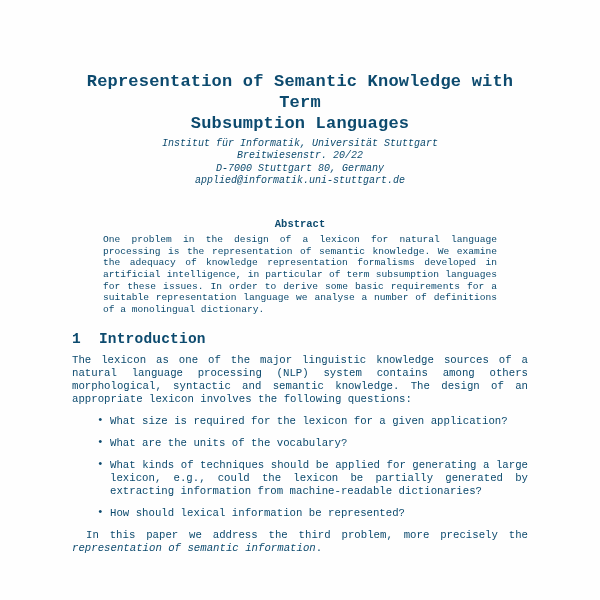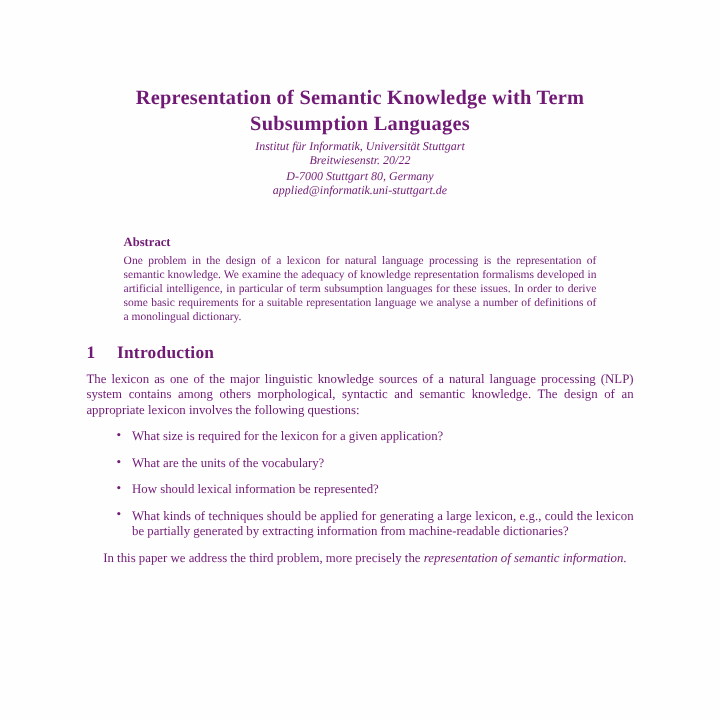--- a/index.html
+++ b/index.html
@@ -6,22 +6,22 @@
     margin: 0;
     padding: 0;
     background: #ffffff;
   }
   .page {
     position: relative;
     width: 600px;
     height: 600px;
     background: #fefefe;
     overflow: hidden;
-    font-family: Liberation Serif, serif;
-    color: #701a75;
+    font-family: Liberation Mono, monospace;
+    color: #0c4a6e;
     box-sizing: border-box;
   }
   .content {
     padding: 0 72px;
   }
   .title {
     margin: 0;
     padding-top: 71px;
     font-size: 17px;
     font-weight: bold;
@@ -40,20 +40,21 @@
     font-style: italic;
     text-align: center;
     line-height: 12.3px;
   }
   .abstract {
     margin: 31px 31px 0 31px;
   }
   .abstract-heading {
     font-size: 10.5px;
     font-weight: bold;
+    text-align: center;
     margin-bottom: 4px;
   }
   .abstract-text {
     margin: 0;
     font-size: 9.6px;
     line-height: 11.6px;
     text-align: justify;
   }
   .section-heading {
     margin: 16px 0 0 0;
@@ -122,22 +123,22 @@
 
     <h2 class="section-heading">
       <span class="sec-num">1</span><span>Introduction</span>
     </h2>
 
     <p class="body-par">The lexicon as one of the major linguistic knowledge sources of a natural language processing (NLP) system contains among others morphological, syntactic and semantic knowledge. The design of an appropriate lexicon involves the following questions:</p>
 
     <ul class="bullets">
       <li>What size is required for the lexicon for a given application?</li>
       <li>What are the units of the vocabulary?</li>
+      <li>What kinds of techniques should be applied for generating a large lexicon, e.g., could the lexicon be partially generated by extracting information from machine-readable dictionaries?</li>
       <li>How should lexical information be represented?</li>
-      <li>What kinds of techniques should be applied for generating a large lexicon, e.g., could the lexicon be partially generated by extracting information from machine-readable dictionaries?</li>
     </ul>
 
     <p class="body-par indent">
       <span>In this paper we address the third problem, more precisely the </span><em>representation of semantic information</em><span>.</span>
     </p>
 
   </div>
 </div>
 
 </body></html>

